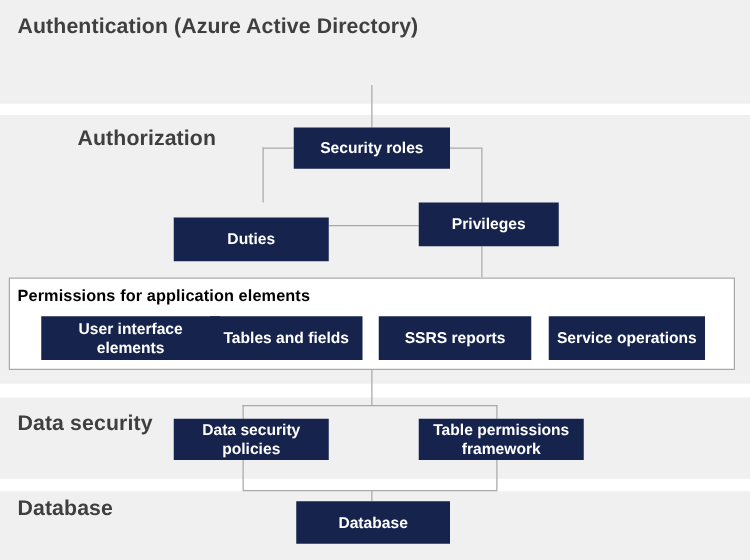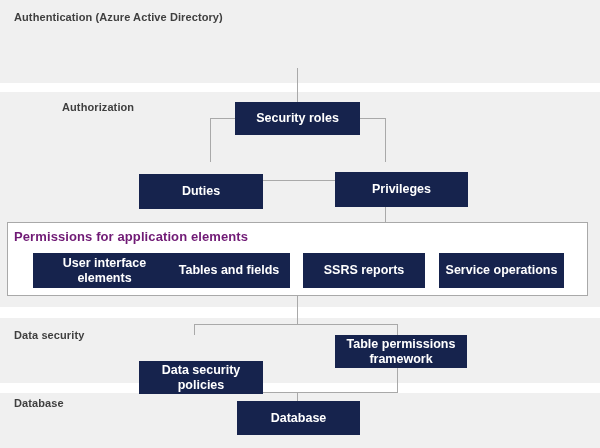--- a/index.html
+++ b/index.html
@@ -18,21 +18,21 @@
     background: #f0f0f0;
   }
   .band-authentication { top: 0;   height: 83px;  }
   .band-authorization  { top: 92px;  height: 215px; }
   .band-datasecurity   { top: 318px; height: 65px; }
   .band-database       { top: 393px; height: 55px; }
 
   .section-label {
     position: absolute;
     left: 14px;
-    font-size: 11px;
+    font-size: 17px;
     font-weight: 600;
     color: #3f3f3f;
     letter-spacing: 0.1px;
     white-space: nowrap;
   }
   .lbl-authentication { top: 11px; }
   .lbl-authorization  { top: 101px; margin-left: 48px; }
   .lbl-datasecurity   { top: 329px; }
   .lbl-database       { top: 397px; }
 
@@ -46,46 +46,46 @@
     display: flex;
     align-items: center;
     justify-content: center;
     text-align: center;
     padding: 2px 4px;
     box-sizing: border-box;
   }
   .node-users          { left: 236px; top: 35px;  width: 124px; height: 33px; }
   .node-security-roles { left: 235px; top: 102px; width: 125px; height: 33px; text-align: right; }
   .node-duties         { left: 139px; top: 162px; width: 124px; height: 35px; margin-top: 12px; }
-  .node-privileges     { left: 335px; top: 172px; width: 133px; height: 35px; }
+  .node-privileges     { left: 335px; top: 162px; width: 112px; height: 35px; }
   .node-ui-elements    { left: 33px;  top: 253px; width: 143px; height: 35px; }
   .node-tables-fields  { left: 168px; top: 253px; width: 122px; height: 35px; }
   .node-ssrs-reports   { left: 303px; top: 253px; width: 122px; height: 35px; }
   .node-service-ops    { left: 439px; top: 253px; width: 125px; height: 35px; }
-  .node-ds-policies    { left: 139px; top: 335px; width: 124px; height: 33px; margin-top: 26px; }
+  .node-ds-policies    { left: 139px; top: 335px; width: 124px; height: 33px; }
   .node-tp-framework   { left: 335px; top: 335px; width: 132px; height: 33px; }
   .node-database       { left: 237px; top: 401px; width: 123px; height: 34px; }
 
   .permissions-container {
     position: absolute;
     left: 7px;
     top: 222px;
     width: 581px;
     height: 74px;
     background: #ffffff;
     border: 1px solid #a9a9a9;
     box-sizing: border-box;
   }
   .lbl-permissions {
     position: absolute;
     left: 14px;
     top: 229px;
     font-size: 13px;
     font-weight: 600;
-    color: #701a75;
+    color: #000000;
     white-space: nowrap;
   }
 
   .line {
     position: absolute;
     background: #a9a9a9;
   }
   .line.v { width: 1px; }
   .line.h { height: 1px; }
 

